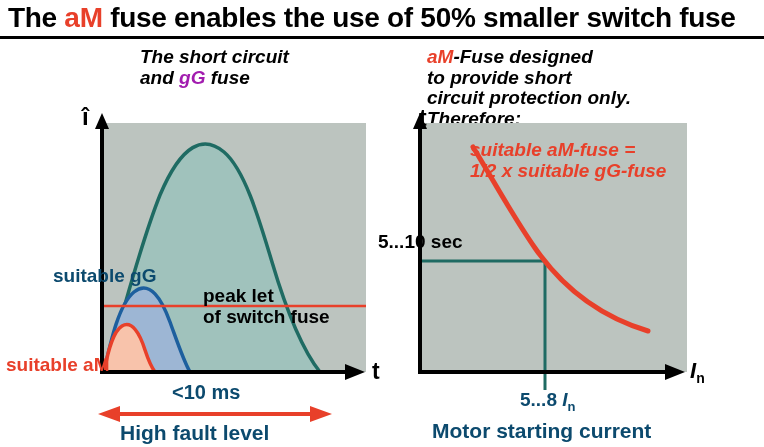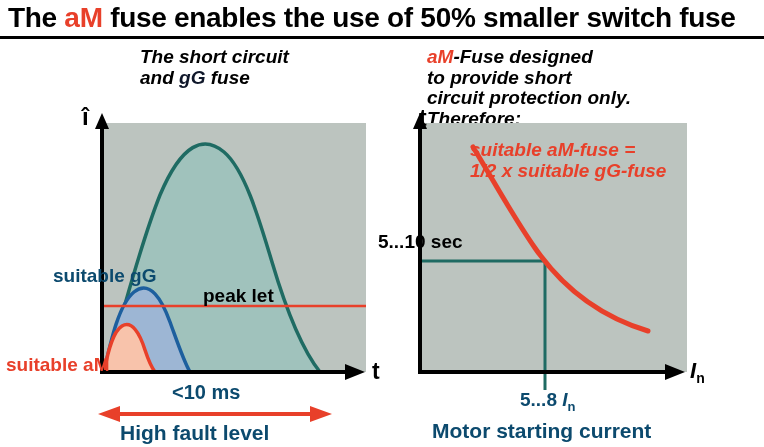--- a/index.html
+++ b/index.html
@@ -23,21 +23,21 @@
     position:absolute;left:0;top:36px;width:764px;height:3px;background:#000000;
   }
 
   
   .cap{
     position:absolute;
     font-style:italic;font-weight:bold;
     color:#000000;line-height:1.08;
   }
   .cap .red{color:#e8402a;}
-  .cap .blue{color:#0f172a;}
+  .cap .blue{color:#a21caf;}
 
   
   .panel{position:absolute;background:#bcc4bf;}
 
   
   .axis{position:absolute;background:#000000;}
   .arrow-up{
     position:absolute;width:0;height:0;
     border-left:7px solid transparent;border-right:7px solid transparent;
     border-bottom:16px solid #000000;
@@ -94,20 +94,21 @@
   <div class="arrow-up" style="left:95px;top:113px;"></div>
   <div class="arrow-right" style="left:345px;top:364px;"></div>
   <div class="axlabel nosel" style="left:82px;top:103px;font-size:24px;">î</div>
   <div class="axlabel nosel" style="left:372px;top:358px;font-size:23px;">t</div>
 
   <div class="lbl blue nosel" style="left:53px;top:266px;font-size:19px;">suitable gG</div>
   <div class="lbl red nosel" style="left:6px;top:338px;font-size:19px;margin-top:17px;">suitable aM</div>
 
   <div class="lbl black nosel" style="left:203px;top:286px;font-size:19px;">
     <div>peak let</div>
+    <div>of switch fuse</div>
   </div>
 
   <div class="lbl blue nosel" style="left:172px;top:382px;font-size:20px;">&lt;10 ms</div>
   <svg width="764" height="447">
     <line x1="112" y1="414" x2="318" y2="414" stroke="#e8402a" stroke-width="4"></line>
     <polygon points="98,414 120,406 120,422" fill="#e8402a"></polygon>
     <polygon points="332,414 310,406 310,422" fill="#e8402a"></polygon>
   </svg>
   <div class="lbl blue nosel" style="left:120px;top:422px;font-size:21px;">High fault level</div>
 

